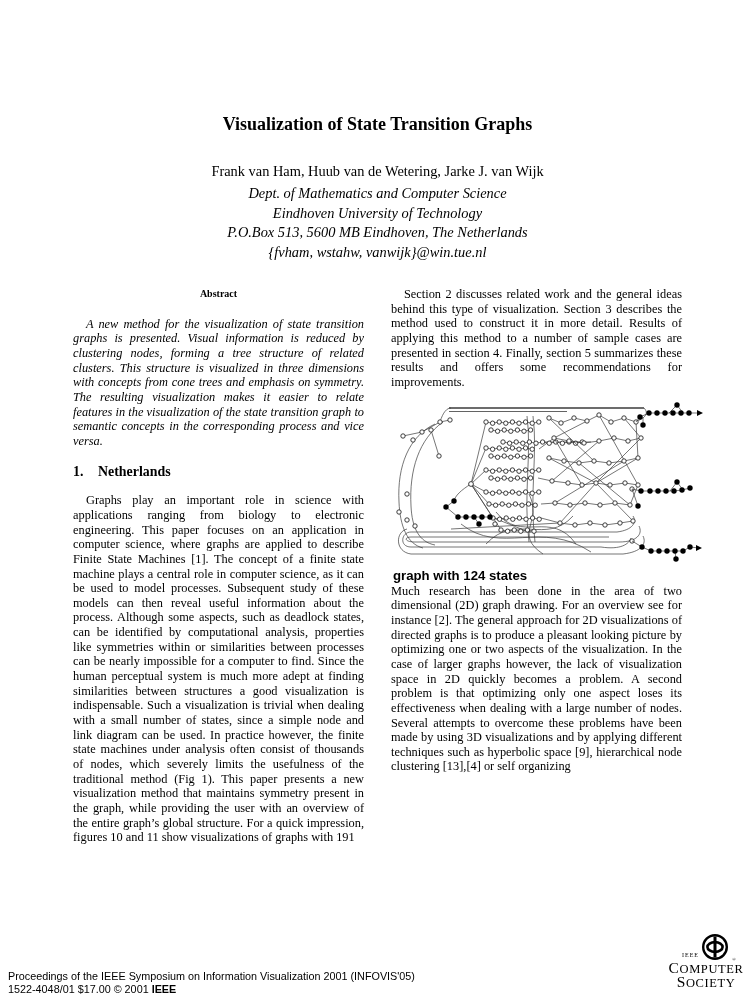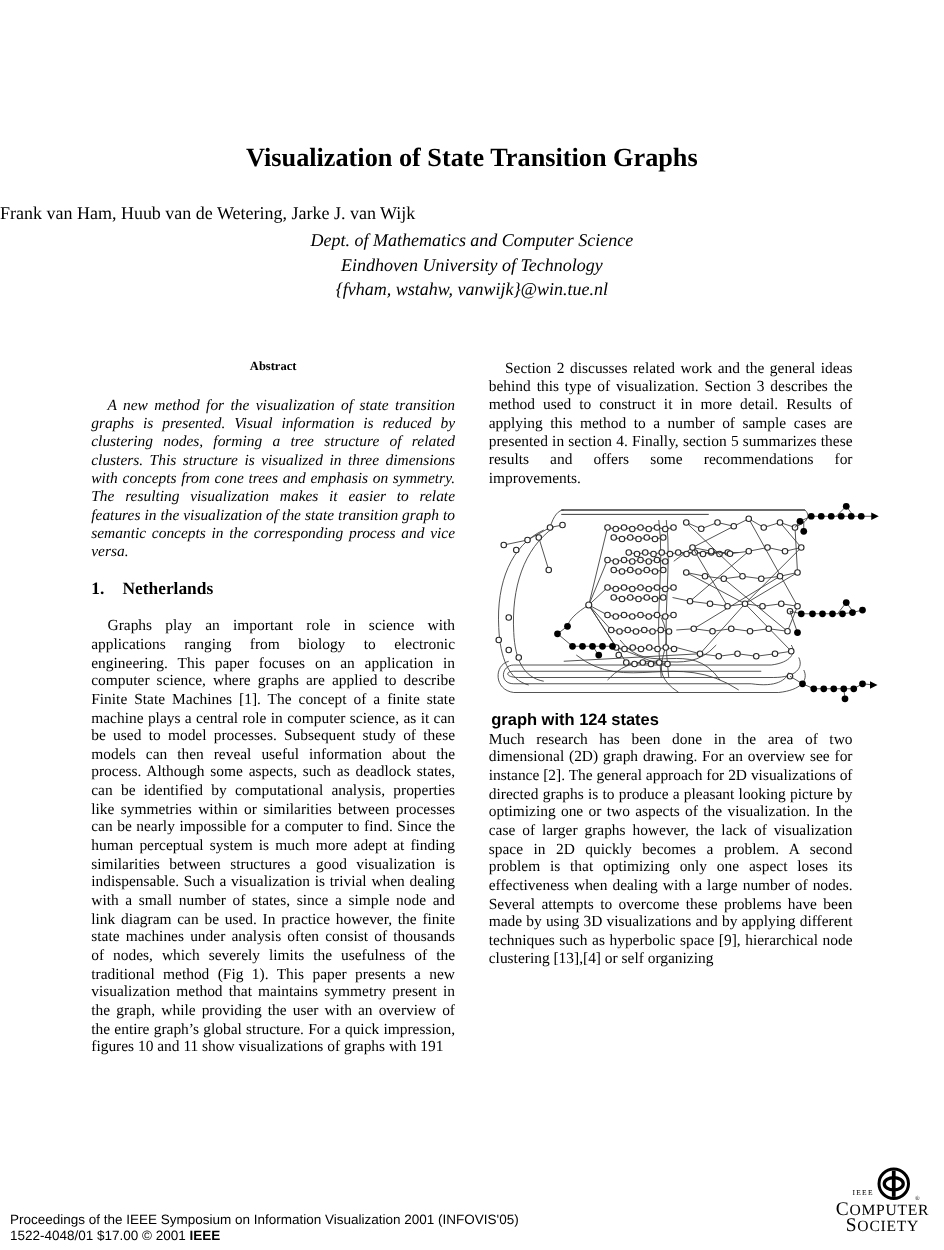--- a/index.html
+++ b/index.html
@@ -1,20 +1,20 @@
 <!DOCTYPE html>
 <html><head>
 <meta charset="utf-8">
 <style>
   html,body{margin:0;padding:0;background:#ffffff;}
   .page{position:relative;width:755px;height:1000px;background:#fff;
         font-family:"Liberation Serif",serif;color:#000;overflow:hidden;}
   .title{position:absolute;left:0;top:114px;width:755px;text-align:center;
-         font-size:21px;font-weight:bold;}
-  .authors{position:absolute;left:0;top:163px;width:755px;text-align:left;font-size:14.4px;}
+         font-size:18px;font-weight:bold;}
+  .authors{position:absolute;left:0;top:163px;width:755px;text-align:center;font-size:14.4px;}
   .affil{position:absolute;left:0;top:184px;width:755px;text-align:center;
          font-style:italic;font-size:14.4px;line-height:19.6px;}
   .col{position:absolute;top:287px;width:291px;font-size:12.35px;line-height:14.65px;
        text-align:justify;}
   .col-left{left:73px;}
   .col-right{left:391px;}
   p{margin:0;padding:0;}
   .indent{text-indent:13px;}
   .abs-head{text-align:center;font-weight:bold;font-size:10px;margin-bottom:15px;}
   .abs-body{font-style:italic;}
@@ -41,20 +41,21 @@
 
 <div class="page">
 
   <div class="title">Visualization of State Transition Graphs</div>
 
   <div class="authors">Frank van Ham, Huub van de Wetering, Jarke J. van Wijk</div>
 
   <div class="affil">
     <div>Dept. of Mathematics and Computer Science</div>
     <div>Eindhoven University of Technology</div>
+    <div>P.O.Box 513, 5600 MB Eindhoven, The Netherlands</div>
     <div>{fvham, wstahw, vanwijk}@win.tue.nl</div>
   </div>
 
   <div class="col col-left">
     <div class="abs-head">Abstract</div>
     <p class="abs-body indent">A new method for the visualization of state transition graphs is presented. Visual information is reduced by clustering nodes, forming a tree structure of related clusters. This structure is visualized in three dimensions with concepts from cone trees and emphasis on symmetry. The resulting visualization makes it easier to relate features in the visualization of the state transition graph to semantic concepts in the corresponding process and vice versa.</p>
     <div class="sec-head">
       <span class="sec-num">1.</span><span>Netherlands</span>
     </div>
     <p class="indent">Graphs play an important role in science with applications ranging from biology to electronic engineering. This paper focuses on an application in computer science, where graphs are applied to describe Finite State Machines [1]. The concept of a finite state machine plays a central role in computer science, as it can be used to model processes. Subsequent study of these models can then reveal useful information about the process. Although some aspects, such as deadlock states, can be identified by computational analysis, properties like symmetries within or similarities between processes can be nearly impossible for a computer to find. Since the human perceptual system is much more adept at finding similarities between structures a good visualization is indispensable. Such a visualization is trivial when dealing with a small number of states, since a simple node and link diagram can be used. In practice however, the finite state machines under analysis often consist of thousands of nodes, which severely limits the usefulness of the traditional method (Fig 1). This paper presents a new visualization method that maintains symmetry present in the graph, while providing the user with an overview of the entire graph’s global structure. For a quick impression, figures 10 and 11 show visualizations of graphs with 191</p>

